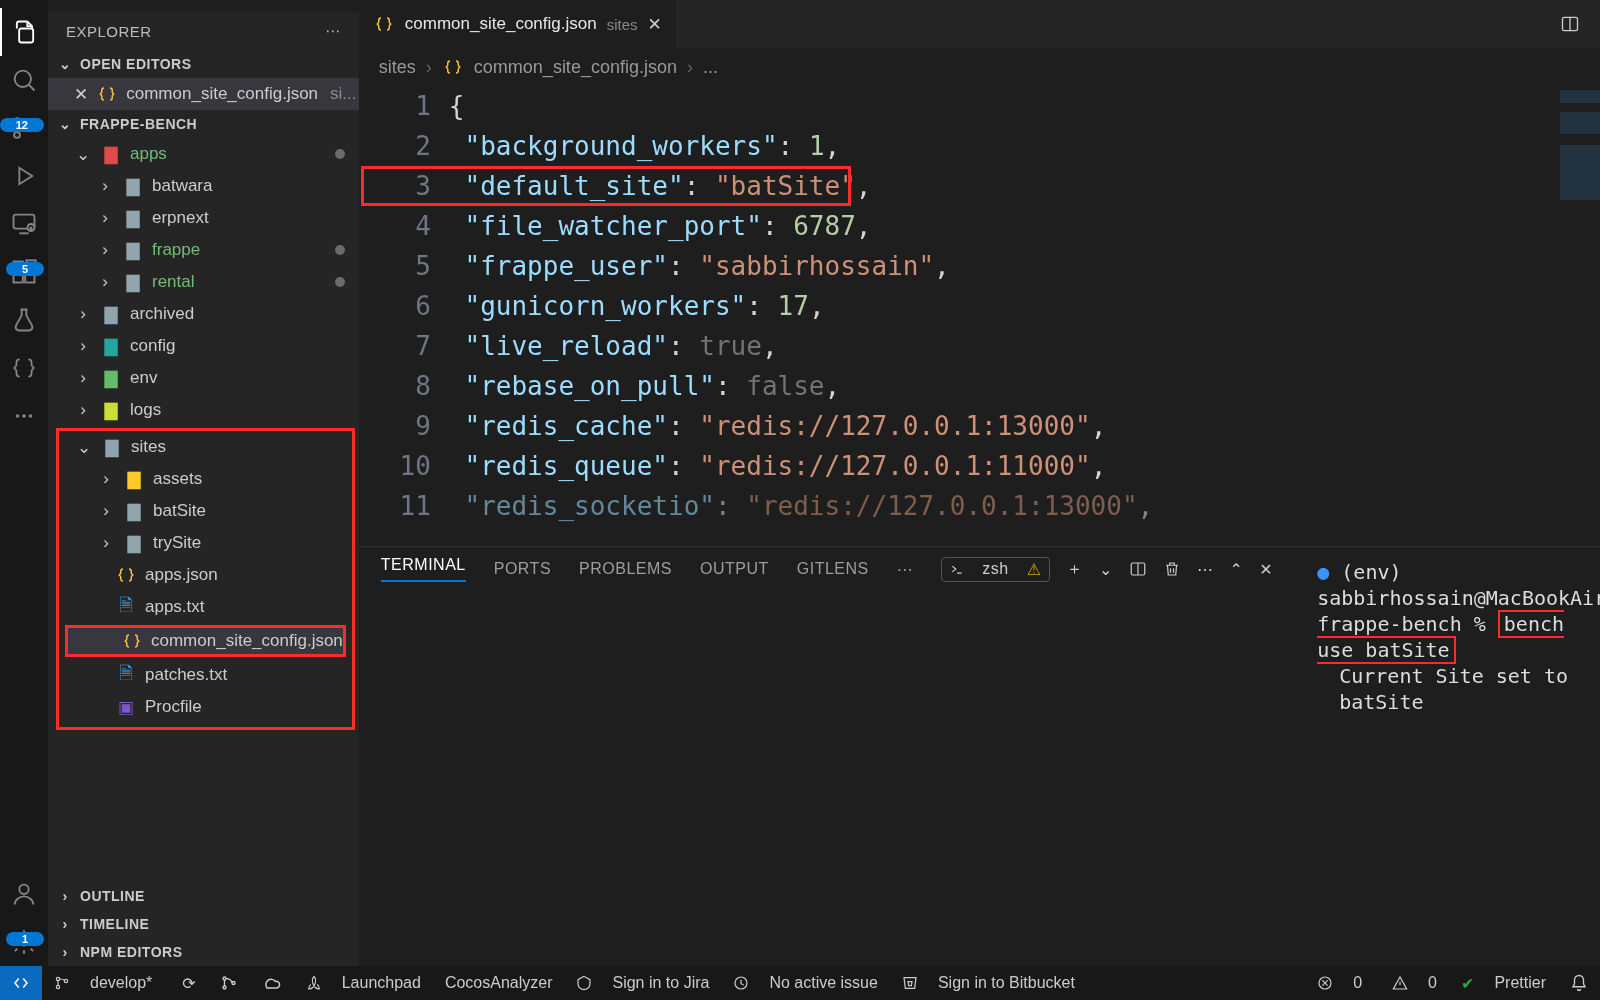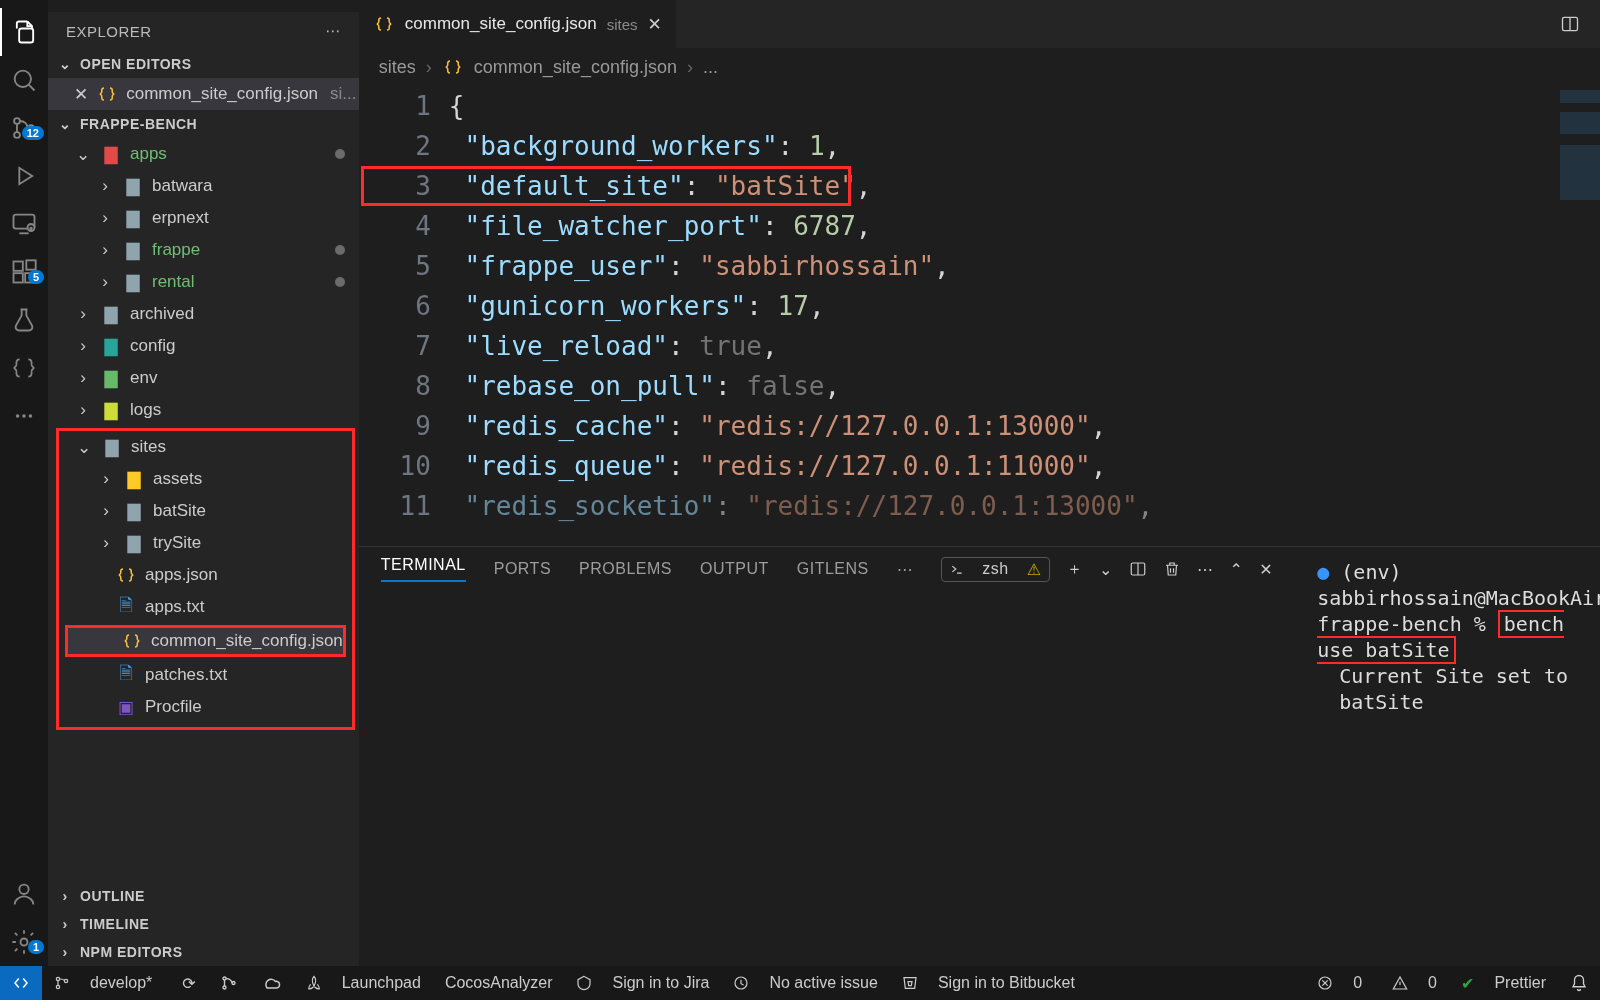--- a/index.html
+++ b/index.html
@@ -7,21 +7,21 @@
     font-family: -apple-system, BlinkMacSystemFont, 'Segoe UI', sans-serif;
     background:#1e1e1e; color:#cccccc; width:1600px; height:1000px; overflow:hidden;
     display:flex; flex-direction:column;
   }
   .main { flex:1; display:flex; overflow:hidden; }
   
   .activity-bar { width:68px; background:#181818; display:flex; flex-direction:column; align-items:center; padding-top:8px; }
   .activity-bar .icn { width:48px; height:48px; display:flex; align-items:center; justify-content:center; position:relative; cursor:pointer; color:#858585; }
   .activity-bar .icn.active { color:#fff; border-left:2px solid #fff; }
   .activity-bar .spacer { flex:1; }
-  .badge { position:absolute; bottom:12px; right:4px; background:#0078d4; color:#fff; border-radius:10px; font-size:11px; padding:1px 5px; font-weight:600; }
+  .badge { position:absolute; bottom:20px; right:4px; background:#0078d4; color:#fff; border-radius:10px; font-size:11px; padding:1px 16px; font-weight:600; }
   
   .sidebar { width:398px; background:#252526; display:flex; flex-direction:column; font-size:16px;margin-top:12px; }
   .sidebar-hdr { display:flex; justify-content:space-between; align-items:center; padding:10px 18px; color:#bbb; font-size:15px; letter-spacing:.5px; }
   .section-hdr { display:flex; align-items:center; gap:6px; padding:6px 8px; font-weight:700; font-size:14px; letter-spacing:.5px; color:#ccc; cursor:pointer; }
   .tree { flex:1; overflow:auto; }
   .row { display:flex; align-items:center; gap:8px; padding:4px 0; cursor:pointer; color:#ccc; font-size:17px; height:32px; }
   .row.sel { background:#37373d; }
   .chev { width:18px; display:flex; justify-content:center; color:#ccc; }
   .ficon { width:22px; height:22px; display:flex; align-items:center; justify-content:center; }
   .dot-m { width:10px; height:10px; border-radius:50%; background:#6b6b6b; margin-left:auto; margin-right:14px; }

